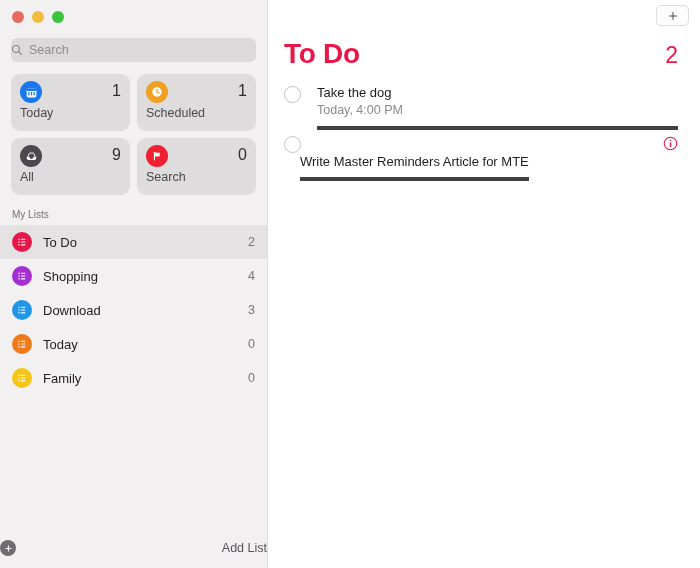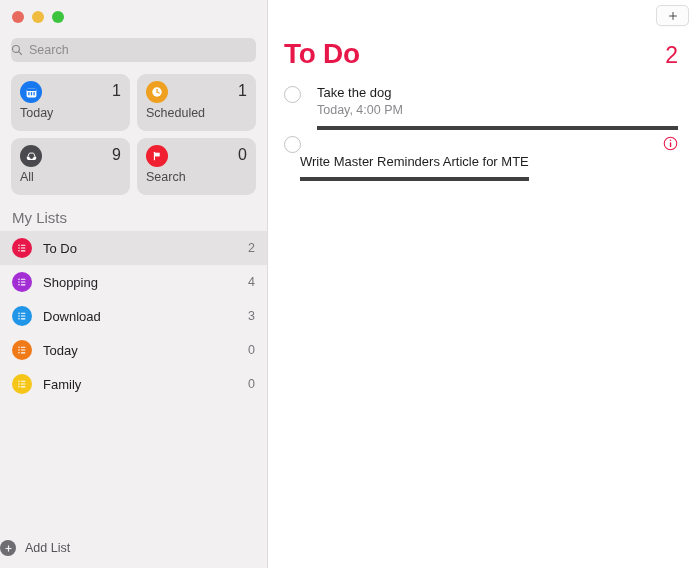--- a/index.html
+++ b/index.html
@@ -60,21 +60,21 @@
   .tile-icon { width: 22px; height: 22px; border-radius: 50%; display: flex; align-items: center; justify-content: center; }
   .tile-count { font-size: 16px; color: #2f2f31; font-weight: 400; line-height: 20px; }
   .tile-label { font-size: 12.5px; color: #4a494c; margin-top: 3px; }
   .ic-today   { background: #1878f0; }
   .ic-sched   { background: #f0a020; }
   .ic-all     { background: #4a4a4e; }
   .ic-flag    { background: #f02030; }
 
   
   .section-title {
-    font-size: 15px; color: #737276;
+    font-size: 10px; color: #737276;
     padding: 14px 0 5px 12px;
   }
   .list-row {
     display: flex; align-items: center;
     height: 34px; padding: 0 12px 0 12px;
     cursor: default;
   }
   .list-row.selected { background: #e4e2e2; }
   .list-dot {
     width: 20px; height: 20px; border-radius: 50%;
@@ -84,20 +84,21 @@
   .list-name { font-size: 13px; color: #232326; margin-left: 11px; flex: 1 1 auto; }
   .list-count { font-size: 12.5px; color: #77767a; }
 
   
   .add-list {
     position: absolute; left: 0; bottom: 0;
     height: 40px; width: 100%;
     display: flex; align-items: center;
     padding-left: 0; gap: 9px;
     cursor: default;
+    justify-content: space-between;
   }
   .add-circle {
     width: 16px; height: 16px; border-radius: 50%;
     background: #6e6d71; display: flex;
     align-items: center; justify-content: center;
     flex: 0 0 16px;
   }
   .add-list-label { font-size: 12.5px; color: #55545a; }
 
   

